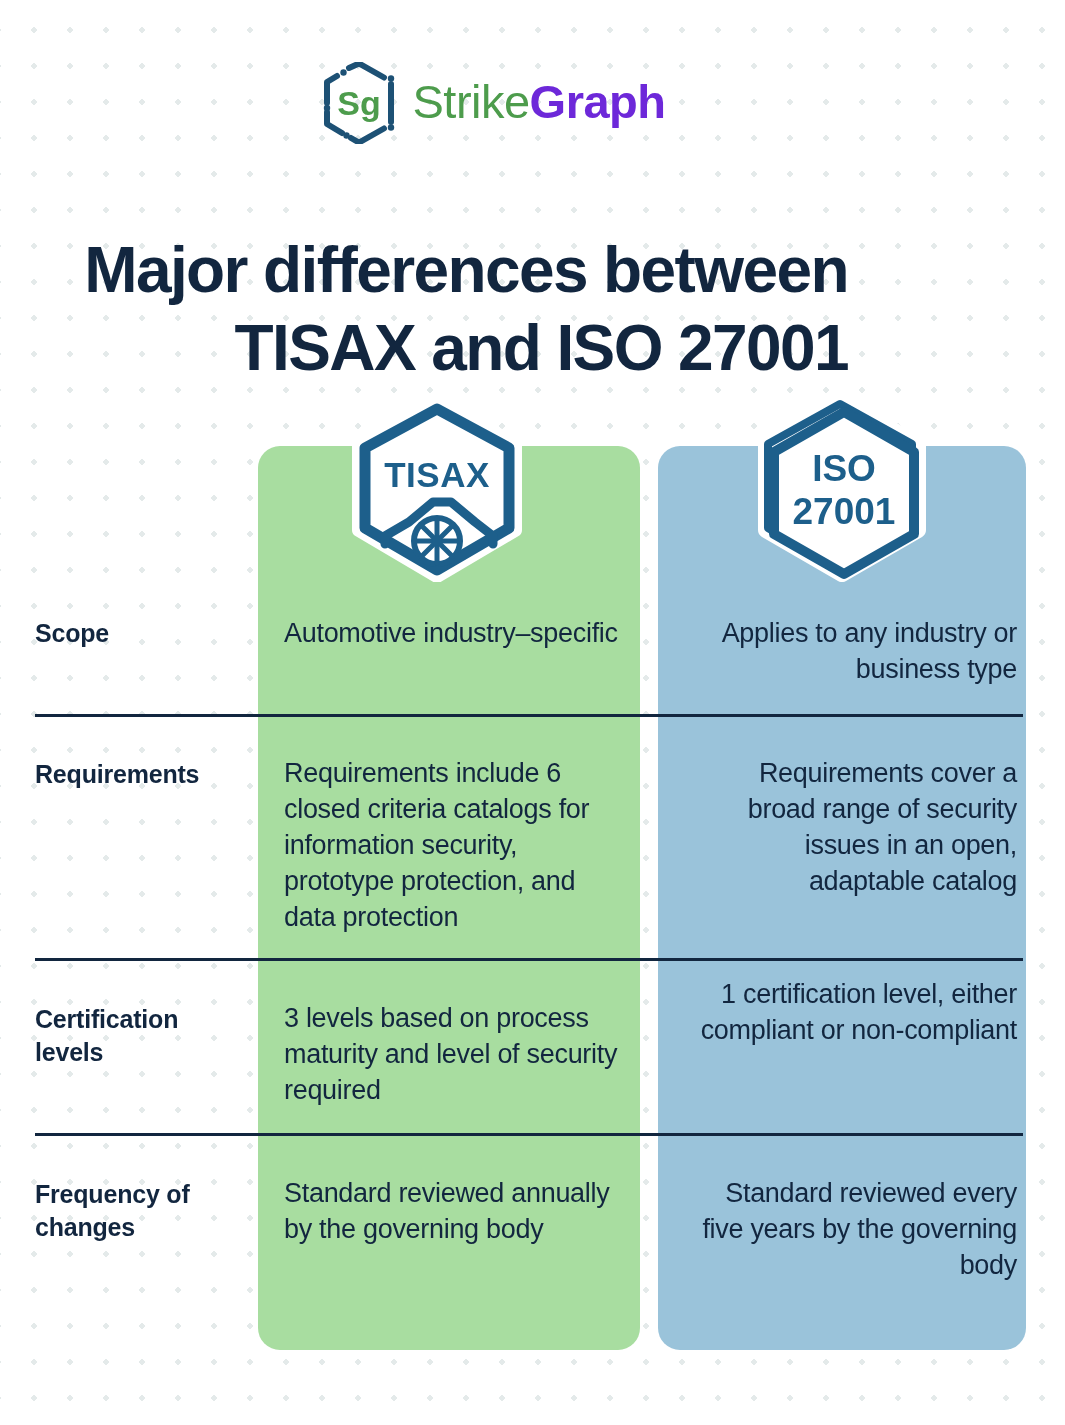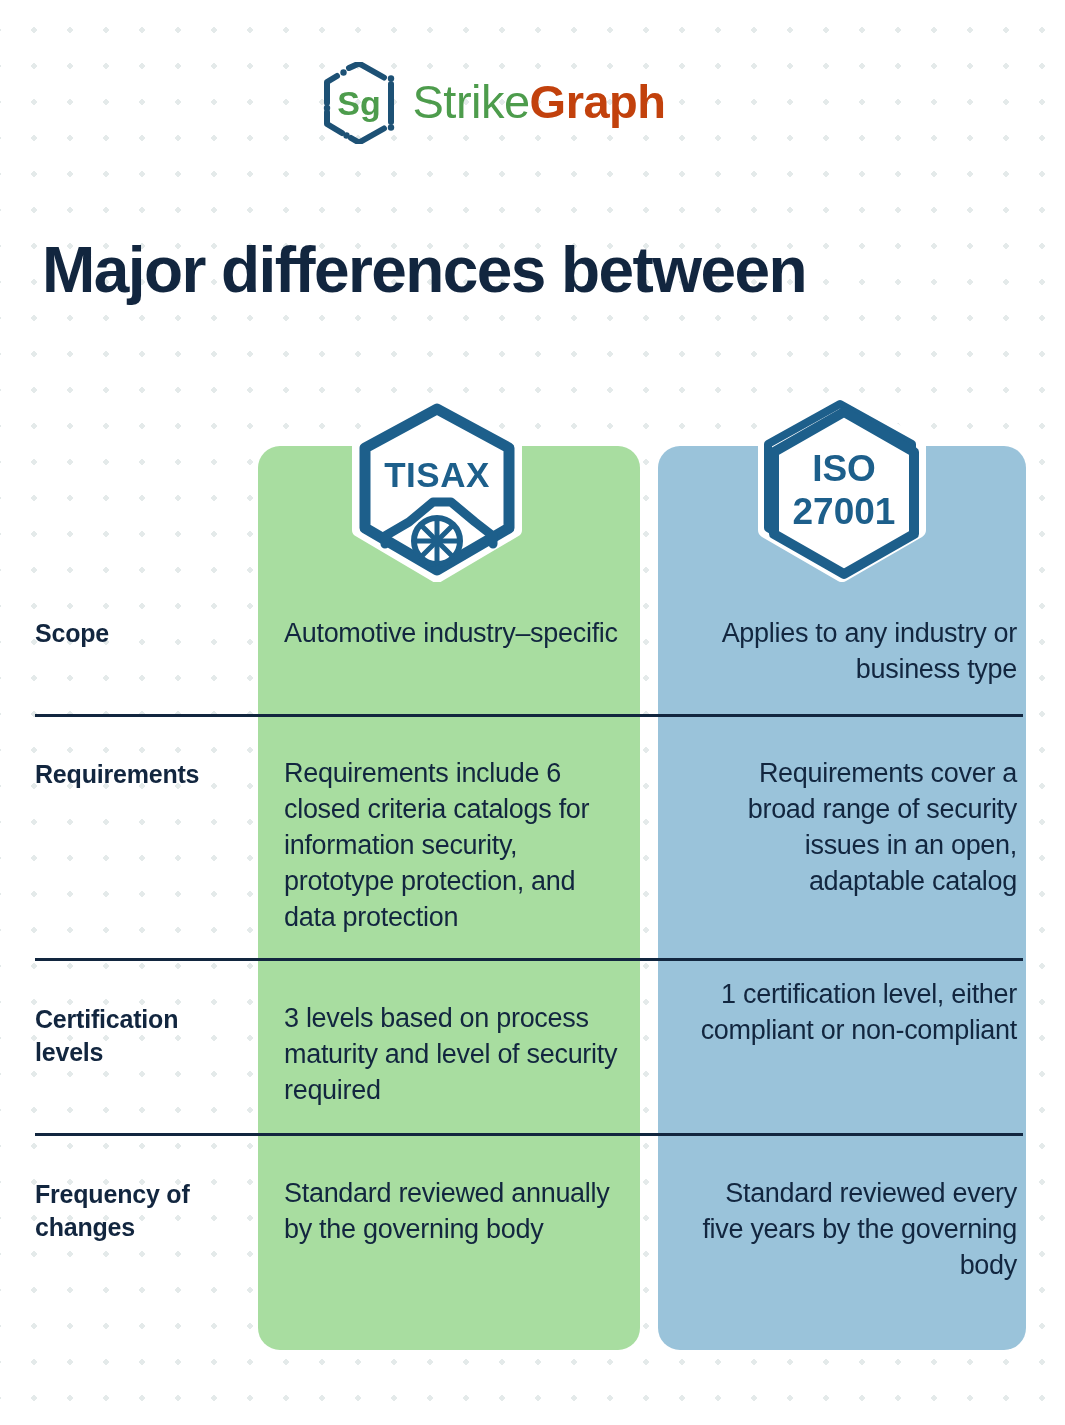--- a/index.html
+++ b/index.html
@@ -46,29 +46,29 @@
   }
   #logo-mark { display: block; }
   #logo-wordmark {
     font-size: 47px;
     letter-spacing: -0.5px;
     line-height: 1;
     white-space: nowrap;
     padding-bottom: 4px;
   }
   .wm-strike { color: #4d9c4c; font-weight: 400; }
-  .wm-graph  { color: #c2410c; font-weight: 700; }
+  .wm-graph  { color: #6d28d9; font-weight: 700; }
 
   
   #heading {
     position: absolute;
     top: 188px;
     left: 0;
     width: 848px;
-    text-align: center;
+    text-align: right;
     color: #12263f;
     font-size: 64px;
     font-weight: 700;
     line-height: 1.22;
     letter-spacing: -1.6px;
   }
   #heading .hl { display: block; }
 
   
   .panel {
@@ -166,20 +166,21 @@
           <circle cx="5" cy="46" r="3.2"></circle>
         </g>
         <text x="37" y="53" text-anchor="middle" font-family="'Liberation Sans', sans-serif" font-size="34" font-weight="700" fill="#4d9c4c">Sg</text>
       </svg>
     </span>
     <span id="logo-wordmark"><span class="wm-strike">Strike</span><span class="wm-graph">Graph</span></span>
   </div>
 
   <h1 id="heading">
     <span class="hl">Major differences between</span>
+    <span class="hl">TISAX and ISO 27001</span>
   </h1>
 
   <div id="panel-tisax" class="panel"></div>
   <div id="panel-iso" class="panel"></div>
 
   <div id="badge-tisax" class="badge">
     <svg width="180" height="184" viewBox="0 0 180 184">
 
       <path d="M90 4 L168 46 L168 132 L90 178 L12 132 L12 46 Z" fill="#ffffff" stroke="#ffffff" stroke-width="14" stroke-linejoin="round"></path>
 

